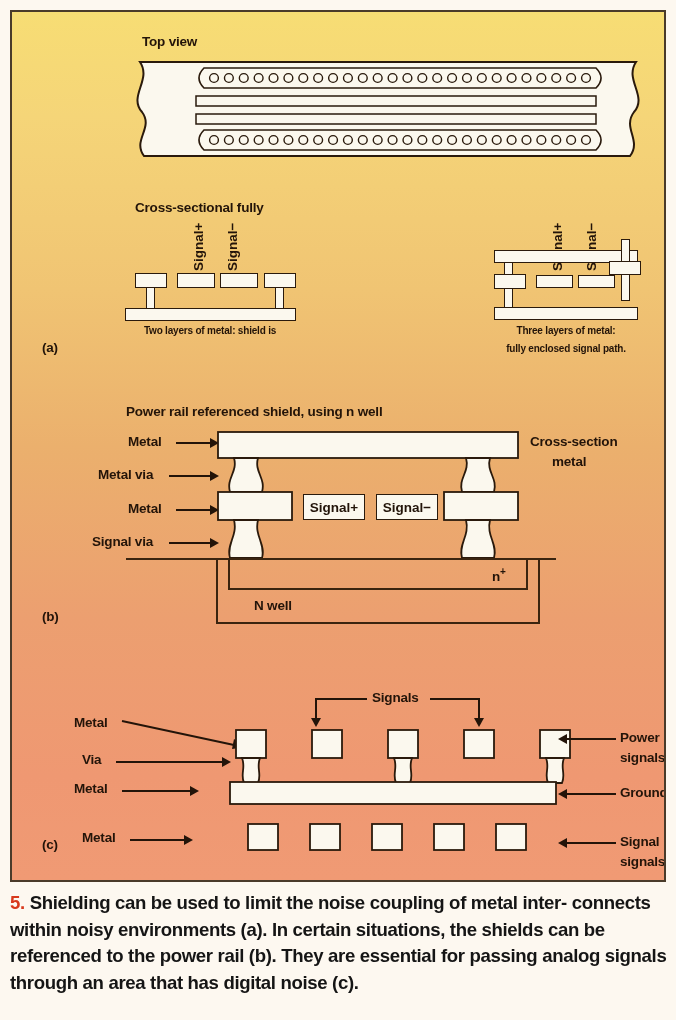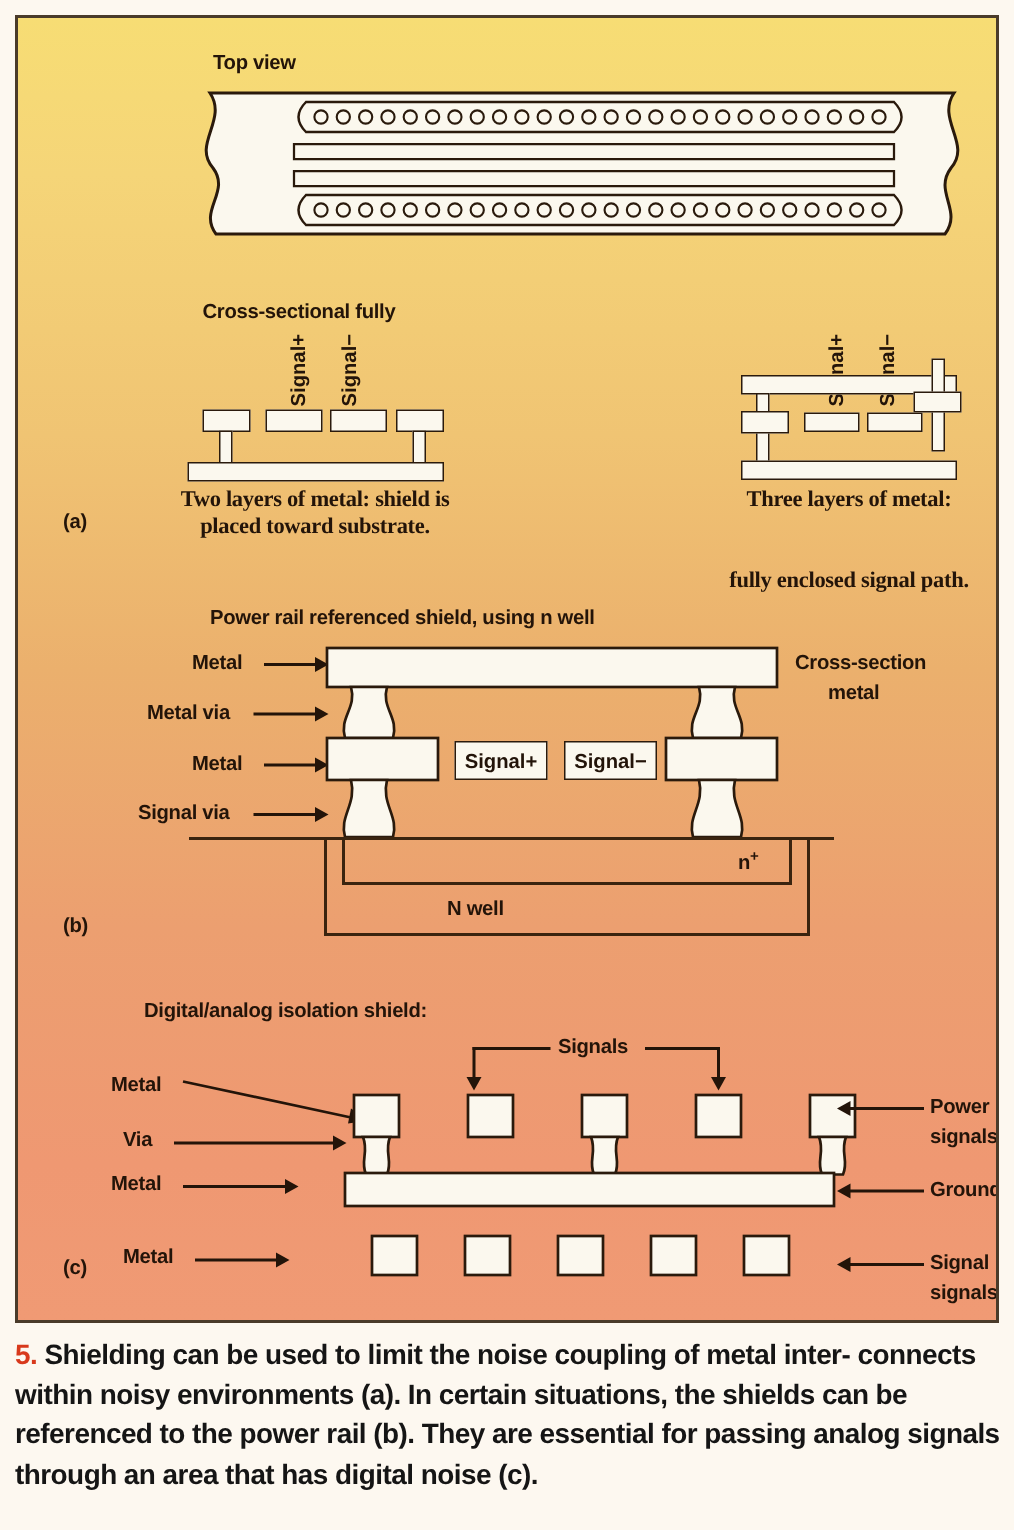--- a/index.html
+++ b/index.html
@@ -31,21 +31,21 @@
 
   .lbl{
     position:absolute;
     color:#231409;
     font-weight:bold;
     font-size:13.5px;
     letter-spacing:-0.2px;
     white-space:nowrap;
     line-height:1.18;
   }
-  .lbl.sm{font-size:15px;font-family:Liberation Serif, serif;}
+  .lbl.sm{font-size:10px;}
   .lbl.ctr{text-align:center;}
 
   
   .metal{
     position:absolute;
     background:#fbf8ee;
     border:1.6px solid #2a1a0c;
     box-sizing:border-box;
   }
   .metal.thin{border-width:1.4px;}
@@ -192,48 +192,47 @@
       <div class="metal thin" style="left:165px;top:96px;width:38px;height:15px;"></div>
       <div class="metal thin" style="left:208px;top:96px;width:38px;height:15px;"></div>
       <div class="metal thin" style="left:252px;top:96px;width:32px;height:15px;"></div>
 
       <div class="metal thin" style="left:134px;top:110px;width:9px;height:22px;"></div>
       <div class="metal thin" style="left:263px;top:110px;width:9px;height:22px;"></div>
 
       <div class="metal thin" style="left:113px;top:131px;width:171px;height:13px;"></div>
 
       <div class="lbl sm ctr" style="left:98px;top:148px;width:200px;">Two layers of metal: shield is</div>
-      <div class="lbl sm ctr" style="left:98px;top:166px;width:200px;">placed toward substrate.</div>
 
       <div class="rot" style="left:538px;top:94px;">Signal+</div>
       <div class="rot" style="left:572px;top:94px;">Signal−</div>
 
       <div class="metal thin" style="left:482px;top:73px;width:144px;height:13px;"></div>
 
       <div class="metal thin" style="left:492px;top:85px;width:9px;height:50px;"></div>
 
       <div class="metal thin" style="left:609px;top:62px;width:9px;height:62px;"></div>
 
       <div class="metal thin" style="left:597px;top:84px;width:32px;height:14px;"></div>
 
       <div class="metal thin" style="left:482px;top:97px;width:32px;height:15px;"></div>
       <div class="metal thin" style="left:524px;top:98px;width:37px;height:13px;"></div>
       <div class="metal thin" style="left:566px;top:98px;width:37px;height:13px;"></div>
 
       <div class="metal thin" style="left:482px;top:130px;width:144px;height:13px;"></div>
 
       <div class="lbl sm ctr" style="left:464px;top:148px;width:180px;">Three layers of metal:</div>
-      <div class="lbl sm ctr" style="left:464px;top:166px;width:180px;margin-top:36px;">fully enclosed signal path.</div>
+      <div class="lbl sm ctr" style="left:464px;top:166px;width:180px;">fully enclosed signal path.</div>
     </div>
 
     <div class="sect" style="left:0;top:382px;width:656px;height:248px;">
 
       <div class="lbl" style="left:30px;top:215px;">(b)</div>
 
-      <div class="lbl" style="left:84px;top:10px;padding-left:44px;">Power rail referenced shield, using n well</div>
+      <div class="lbl" style="left:70px;top:10px;padding-left:44px;">Power rail referenced shield, using n well</div>
 
       <div class="lbl" style="left:116px;top:40px;">Metal</div>
       <div class="arrow-line" style="left:164px;top:48px;width:40px;"></div>
       <div class="arrow-head ah-right" style="left:198px;top:44px;"></div>
 
       <div class="lbl" style="left:86px;top:73px;">Metal via</div>
       <div class="arrow-line" style="left:157px;top:81px;width:47px;"></div>
       <div class="arrow-head ah-right" style="left:198px;top:77px;"></div>
 
       <div class="lbl" style="left:116px;top:107px;">Metal</div>
@@ -272,28 +271,27 @@
       <div class="oline" style="left:216px;top:164px;width:1.8px;height:32px;"></div>
       <div class="oline" style="left:216px;top:194px;width:300px;height:1.8px;"></div>
       <div class="oline" style="left:514px;top:164px;width:1.8px;height:32px;"></div>
       <div class="lbl" style="left:480px;top:172px;">
         <span>n</span><sup style="font-size:10px;">+</sup>
       </div>
 
       <div class="oline" style="left:204px;top:164px;width:1.8px;height:66px;"></div>
       <div class="oline" style="left:204px;top:228px;width:324px;height:1.8px;"></div>
       <div class="oline" style="left:526px;top:164px;width:1.8px;height:66px;"></div>
-      <div class="lbl" style="left:242px;top:204px;margin-left:44px;">N well</div>
+      <div class="lbl" style="left:242px;top:204px;">N well</div>
     </div>
 
     <div class="sect" style="left:0;top:640px;width:656px;height:232px;">
 
       <div class="lbl" style="left:30px;top:185px;">(c)</div>
 
-      <div class="lbl" style="left:84px;top:14px;">Digital/analog isolation shield:</div>
 
       <div class="lbl" style="left:62px;top:63px;">Metal</div>
       <svg width="130" height="40" style="position:absolute;left:110px;top:66px;">
         <line x1="0" y1="3" x2="112" y2="27" stroke="#231409" stroke-width="1.8"></line>
         <polygon points="112,21 124,29 110,31" fill="#231409"></polygon>
       </svg>
 
       <div class="lbl" style="left:70px;top:100px;">Via</div>
       <div class="arrow-line" style="left:104px;top:109px;width:112px;"></div>
       <div class="arrow-head ah-right" style="left:210px;top:105px;"></div>

